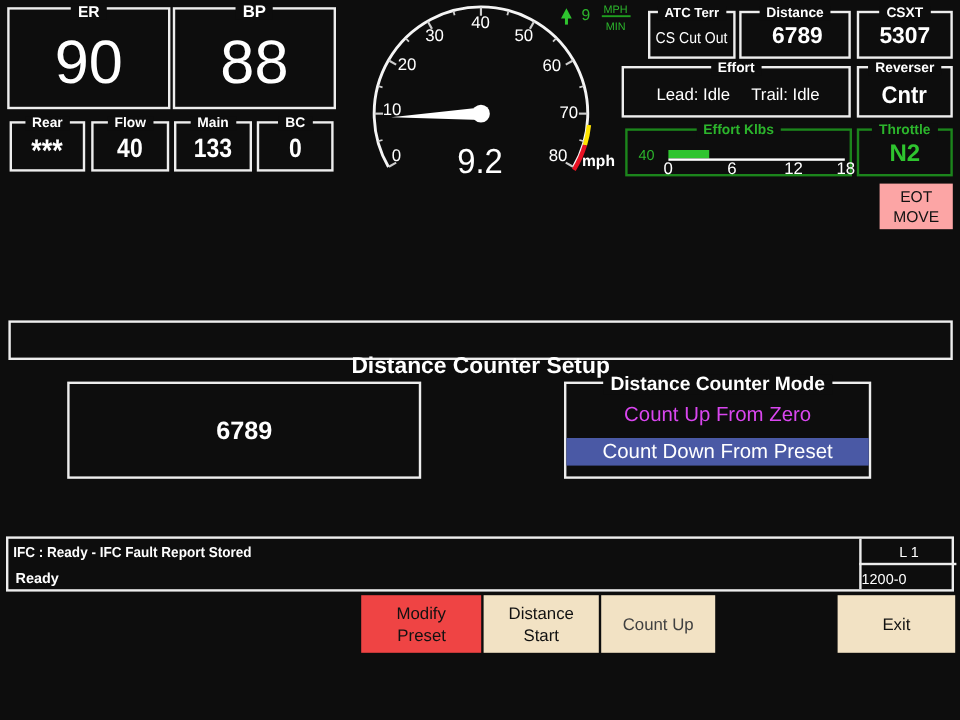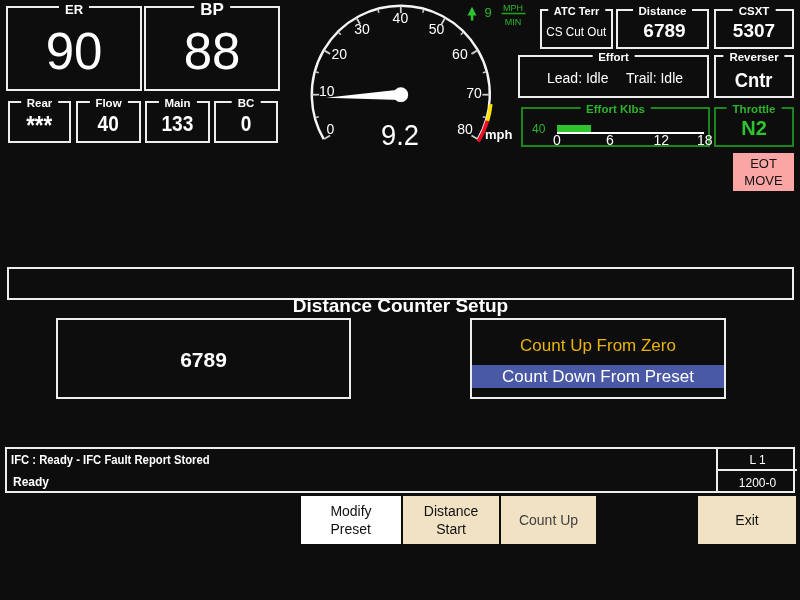--- a/index.html
+++ b/index.html
@@ -12,21 +12,21 @@
   .sx{display:inline-block;transform:scaleX(0.87);}
 </style>
 </head>
 <body>
 
 <div class="box ctr" style="left:6px;top:6px;width:136px;height:85px;">
   <span class="lbl" style="font-size:13px;line-height:13px;top:-5px;">ER</span>
   <span style="font-size:51px;margin-top:6px;">90</span>
 </div>
 <div class="box ctr" style="left:144px;top:6px;width:136px;height:85px;">
-  <span class="lbl" style="font-size:17px;line-height:13px;top:-5px;">BP</span>
+  <span class="lbl" style="font-size:14px;line-height:13px;top:-5px;">BP</span>
   <span style="font-size:51px;margin-top:6px;">88</span>
 </div>
 
 <div class="box ctr" style="left:8px;top:101px;width:63px;height:42px;">
   <span class="lbl">Rear</span>
   <span class="sx" style="font-size:26px;font-weight:bold;margin-top:7px;transform:scaleX(0.86);">***</span>
 </div>
 <div class="box ctr" style="left:76px;top:101px;width:65px;height:42px;">
   <span class="lbl">Flow</span>
   <span class="sx" style="font-size:22px;font-weight:bold;margin-top:3px;">40</span>
@@ -126,29 +126,30 @@
 
 <div class="box ctr" style="left:7px;top:267px;width:787px;height:33px;">
   <span style="font-size:19px;font-weight:bold;margin-top:44px;">Distance Counter Setup</span>
 </div>
 
 <div class="box" style="left:56px;top:318px;width:295px;height:81px;">
   <div style="position:absolute;left:0;top:29px;width:100%;text-align:center;font-size:21px;font-weight:bold;color:#fff;line-height:21px;">6789</div>
 </div>
 
 <div class="box" style="left:470px;top:318px;width:256px;height:81px;">
-  <div style="position:absolute;left:0;top:17px;width:100%;text-align:center;font-size:17px;color:#eab308;line-height:17px;">Count Up From Zero</div>
+  <span class="lbl" style="font-size:16px;line-height:17px;top:-8px;">Distance Counter Mode</span>
+  <div style="position:absolute;left:0;top:17px;width:100%;text-align:center;font-size:17px;color:#d946ef;line-height:17px;">Count Up From Zero</div>
   <div style="position:absolute;left:0;top:44.5px;width:100%;height:23.5px;background:#4a59a5;text-align:center;font-size:17px;color:#fff;line-height:23.5px;">Count Down From Preset</div>
 </div>
 
 <div class="box" style="left:5px;top:447px;width:790px;height:46px;">
   <span style="position:absolute;left:4px;top:4.5px;font-size:12px;font-weight:bold;color:#fff;line-height:12px;display:inline-block;transform:scaleX(0.94);transform-origin:0 0;white-space:nowrap;">IFC : Ready - IFC Fault Report Stored</span>
   <span style="position:absolute;left:6px;top:26.5px;font-size:12px;font-weight:bold;color:#fff;line-height:12px;">Ready</span>
   <div style="position:absolute;left:709px;top:0;width:2px;height:42px;background:#ededed;"></div>
   <div style="position:absolute;left:709px;top:20px;width:81px;height:2px;background:#ededed;"></div>
   <span style="position:absolute;left:711px;top:5px;width:79px;text-align:center;font-size:12px;color:#fff;line-height:12px;">L 1</span>
-  <span style="position:absolute;left:711px;top:28px;width:79px;text-align:center;font-size:12px;color:#fff;line-height:12px;">1200-0</span>
+  <span style="position:absolute;left:711px;top:28px;width:79px;text-align:left;font-size:12px;color:#fff;line-height:12px;">1200-0</span>
 </div>
 
-<div style="position:absolute;left:301px;top:496px;width:100px;height:48px;background:#ffffff;color:#111;font-size:14px;text-align:left;display:flex;align-items:center;justify-content:center;line-height:18px;">Modify<br>Preset</div>
+<div style="position:absolute;left:301px;top:496px;width:100px;height:48px;background:#ef4444;color:#111;font-size:14px;text-align:right;display:flex;align-items:center;justify-content:center;line-height:18px;">Modify<br>Preset</div>
 <div style="position:absolute;left:403px;top:496px;width:96px;height:48px;background:#f2e2c4;color:#111;font-size:14px;text-align:center;display:flex;align-items:center;justify-content:center;line-height:18px;">Distance<br>Start</div>
 <div style="position:absolute;left:501px;top:496px;width:95px;height:48px;background:#f2e2c4;color:#404040;font-size:14px;text-align:center;display:flex;align-items:center;justify-content:center;">Count Up</div>
 <div style="position:absolute;left:698px;top:496px;width:98px;height:48px;background:#f2e2c4;color:#111;font-size:14px;text-align:center;display:flex;align-items:center;justify-content:center;">Exit</div>
 
 </body></html>

